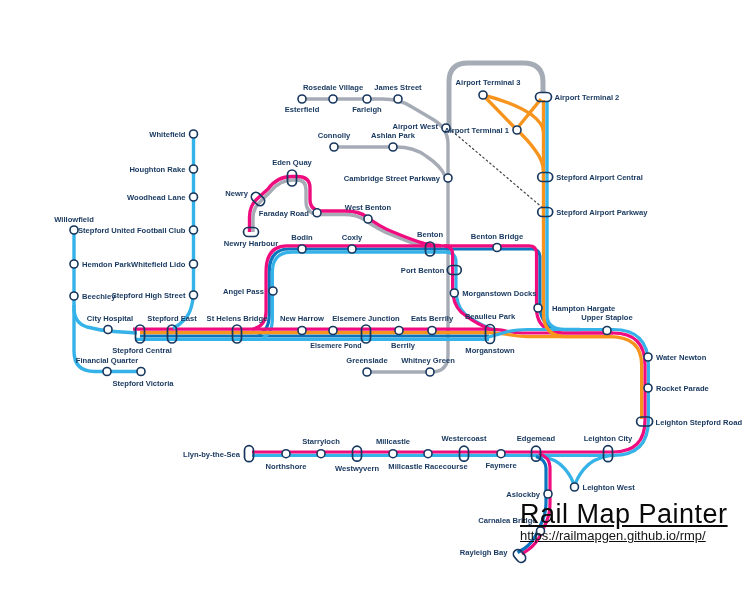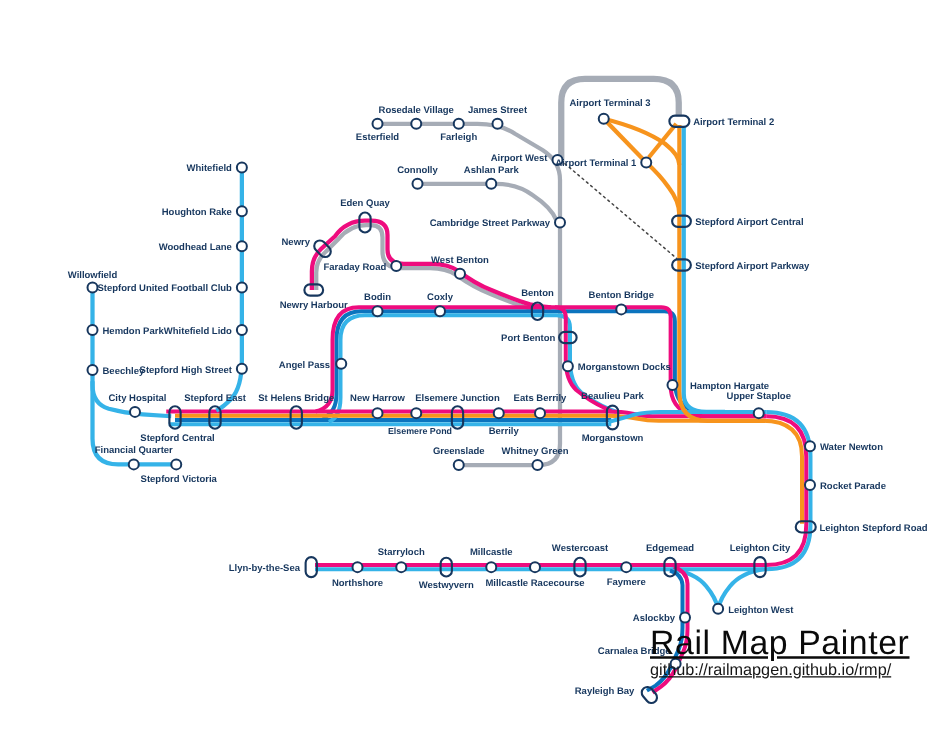--- a/index.html
+++ b/index.html
@@ -337,15 +337,15 @@
           <text x="536.5" y="523" text-anchor="end" font-size="7.6" class="map-label">Carnalea Bridge</text>
         </g>
         <g>
           <rect x="515" y="549" width="9" height="14" rx="4.5" fill="none" stroke="#17375E" stroke-width="1.7" transform="rotate(-40 519.5 556)"></rect>
           <text x="507.5" y="555" text-anchor="end" font-size="7.6" class="map-label">Rayleigh Bay</text>
         </g>
       </g>
     </svg>
   <div id="title-block">
     <div id="map-title">Rail Map Painter</div>
-    <div id="map-url">github://railmapgen.github.io/rmp/</div>
+    <div id="map-url">https://railmapgen.github.io/rmp/</div>
   </div>
 </div>
 
 </body></html>

